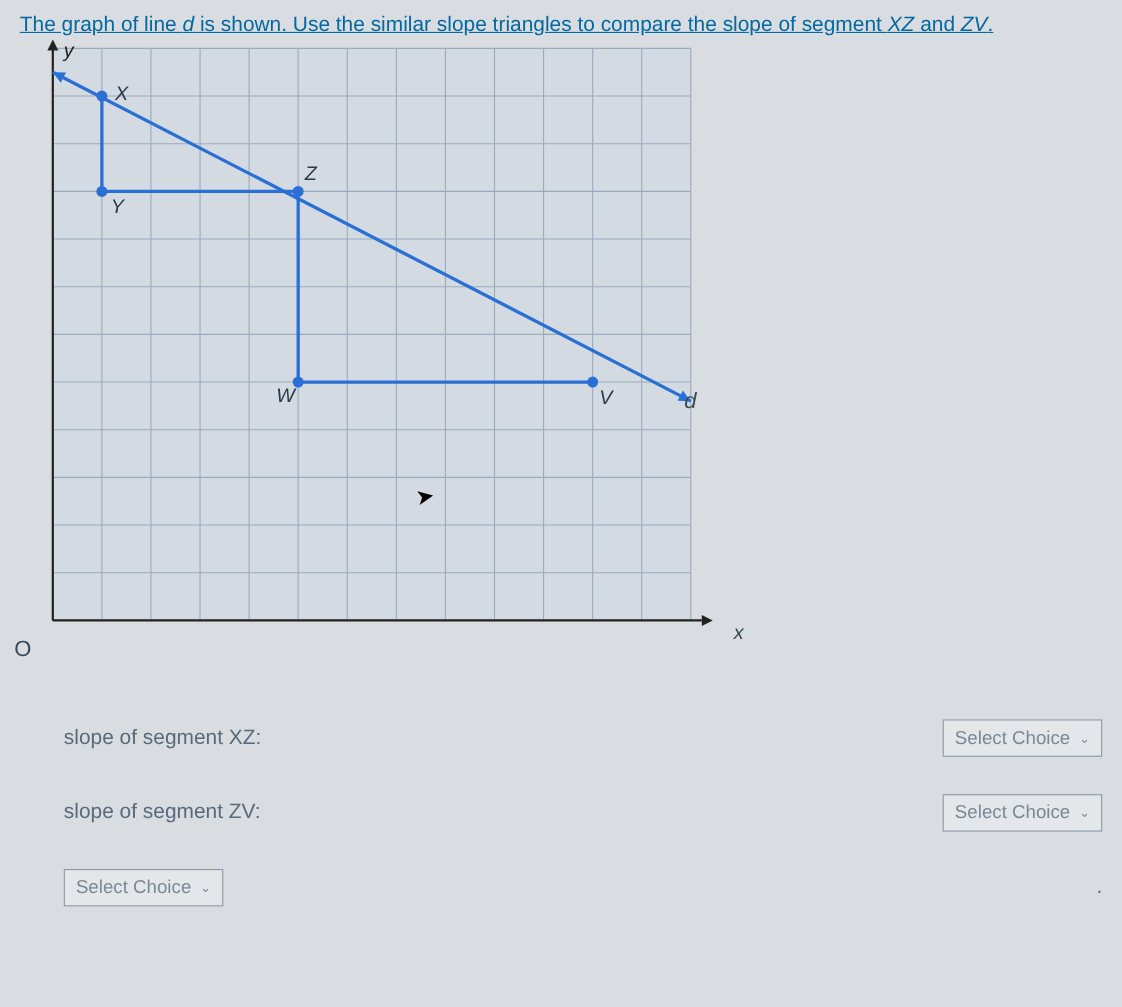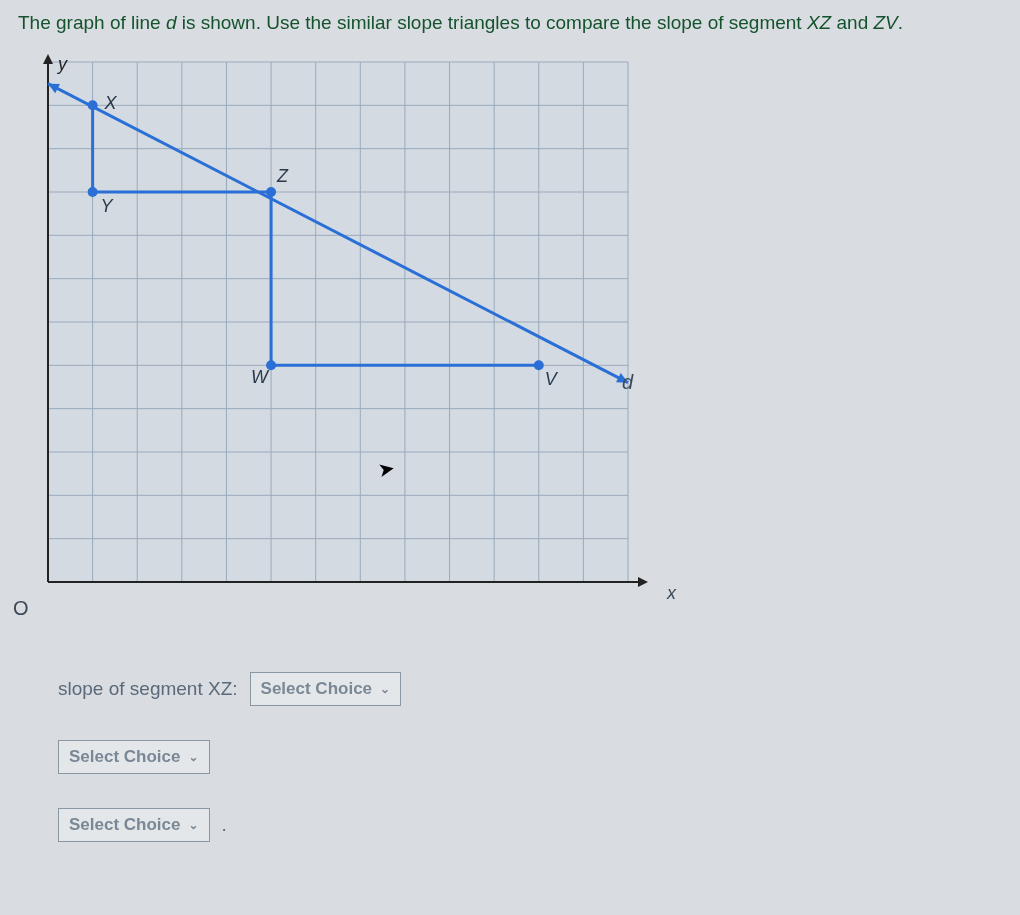--- a/index.html
+++ b/index.html
@@ -7,22 +7,22 @@
     width: 1020px;
     height: 915px;
     background: #d9dce0;
     font-family: Arial, sans-serif;
     color: #2a3a4a;
     padding: 12px 18px;
     position: relative;
   }
   .question {
     font-size: 19px;
-    color: #14532d;
-    margin-bottom: 18px;
+    color: #0369a1;
+    text-decoration: underline;
   }
   .question .ital { font-style: italic; }
   .graph-wrap {
     position: relative;
     width: 640px;
     height: 560px;
   }
   .origin-label {
     position: absolute;
     left: -5px;
@@ -48,34 +48,34 @@
   }
   .answers {
     margin-top: 60px;
     padding-left: 40px;
     font-size: 19px;
     color: #5a6a7a;
   }
   .answer-row {
     display: flex;
     align-items: center;
-    gap: 12px;
+    gap: 23px;
     margin-bottom: 34px;
+    justify-content: space-between;
   }
   .select-box {
     border: 1px solid #8a98a6;
     background: #e3e7ea;
     padding: 6px 10px;
     color: #7a8896;
     font-size: 17px;
     display: inline-flex;
     align-items: center;
     gap: 8px;
     cursor: pointer;
-    font-weight: bold;
   }
   .select-box .chev {
     font-size: 12px;
     color: #7a8896;
   }
   svg { display: block; }
 </style>
 </head>
 <body>
 
@@ -144,20 +144,21 @@
 
 <div class="answers">
   <div class="answer-row">
     <span>slope of segment XZ:</span>
     <div class="select-box">
       <span>Select Choice</span>
       <span class="chev">⌄</span>
     </div>
   </div>
   <div class="answer-row">
+    <span>slope of segment ZV:</span>
     <div class="select-box">
       <span>Select Choice</span>
       <span class="chev">⌄</span>
     </div>
   </div>
   <div class="answer-row">
     <div class="select-box">
       <span>Select Choice</span>
       <span class="chev">⌄</span>
     </div>

